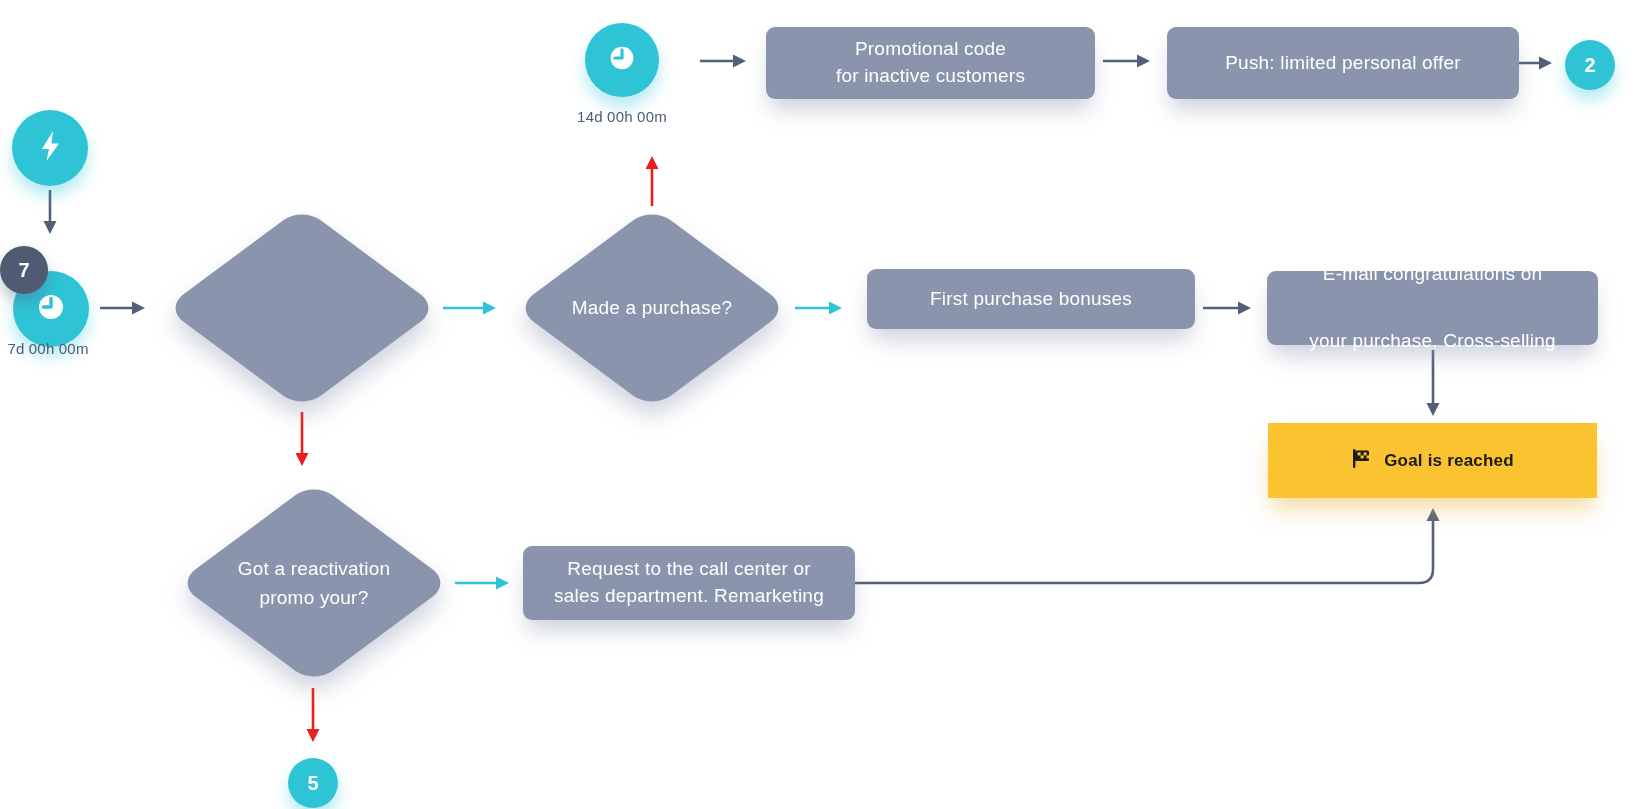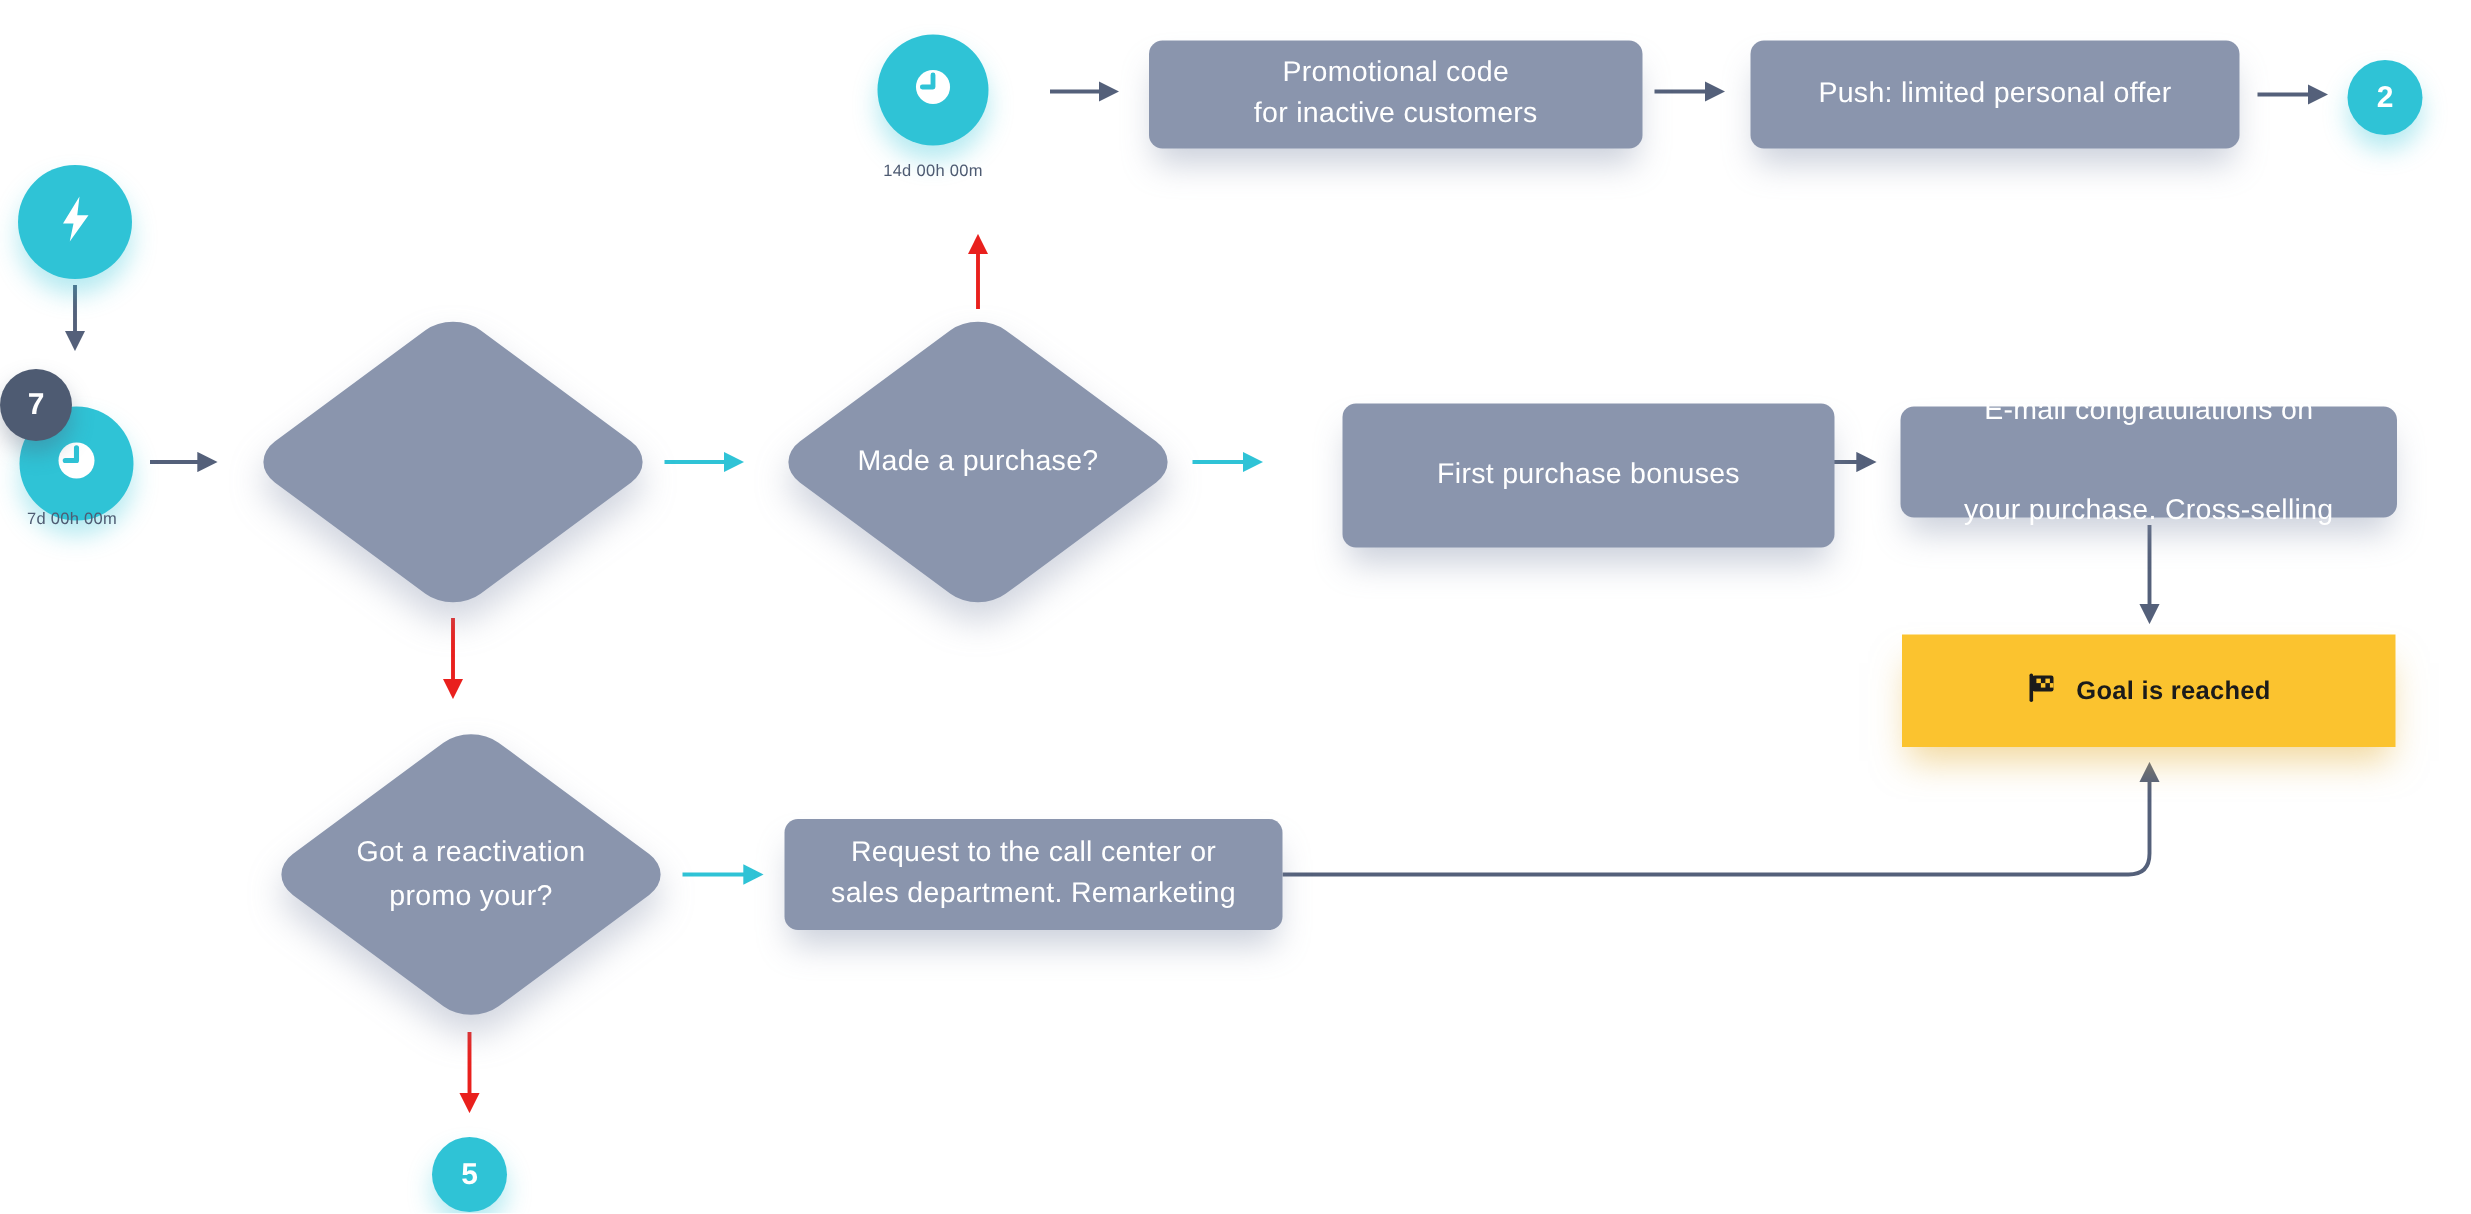--- a/index.html
+++ b/index.html
@@ -50,21 +50,21 @@
   }
   .circle.small{width:50px;height:50px;font-size:20px;}
   .circle.big{width:76px;height:76px;}
   .badge{
     position:absolute;width:48px;height:48px;border-radius:50%;background:var(--slate-dark);
     display:flex;align-items:center;justify-content:center;color:#fff;
     font-size:20px;font-weight:bold;z-index:3;
     box-shadow:0 8px 14px rgba(78,91,114,.35);
   }
   .delay-label{
-    position:absolute;color:var(--label);font-size:11px;letter-spacing:.2px;
+    position:absolute;color:var(--label);font-size:15px;letter-spacing:.2px;
     text-align:center;
   }
 </style>
 </head>
 <body>
 
 <div class="canvas">
 
   <svg class="connectors" viewBox="0 0 1647 809">
     <defs>
@@ -129,36 +129,36 @@
       </svg>
     </span>
   </div>
   <div class="delay-label" style="left:557px;top:108px;width:130px;">14d 00h 00m</div>
 
   <div class="flow-box" style="left:766px;top:27px;width:329px;height:72px;">
     <div>Promotional code</div>
     <div>for inactive customers</div>
   </div>
 
-  <div class="flow-box" style="left:1167px;top:27px;width:326px;height:72px;">
+  <div class="flow-box" style="left:1167px;top:27px;width:352px;height:72px;">
     <div>Push: limited personal offer</div>
   </div>
 
   <div class="circle small" style="left:1565px;top:40px;">
     <span>2</span>
   </div>
 
   <div class="diamond" style="left:515px;top:207px;width:274px;height:202px;">
     <div class="shape"></div>
     <div class="dtext">
       <div>Made a purchase?</div>
     </div>
   </div>
 
-  <div class="flow-box" style="left:895px;top:269px;width:328px;height:96px;">
+  <div class="flow-box" style="left:867px;top:269px;width:328px;height:60px;">
     <div>First purchase bonuses</div>
   </div>
 
   <div class="flow-box" style="left:1267px;top:271px;width:331px;height:74px;gap:40px;">
     <div>E-mail congratulations on</div>
     <div>your purchase. Cross-selling</div>
   </div>
 
   <div class="goal-box" style="left:1268px;top:423px;width:329px;height:75px;">
     <span>

